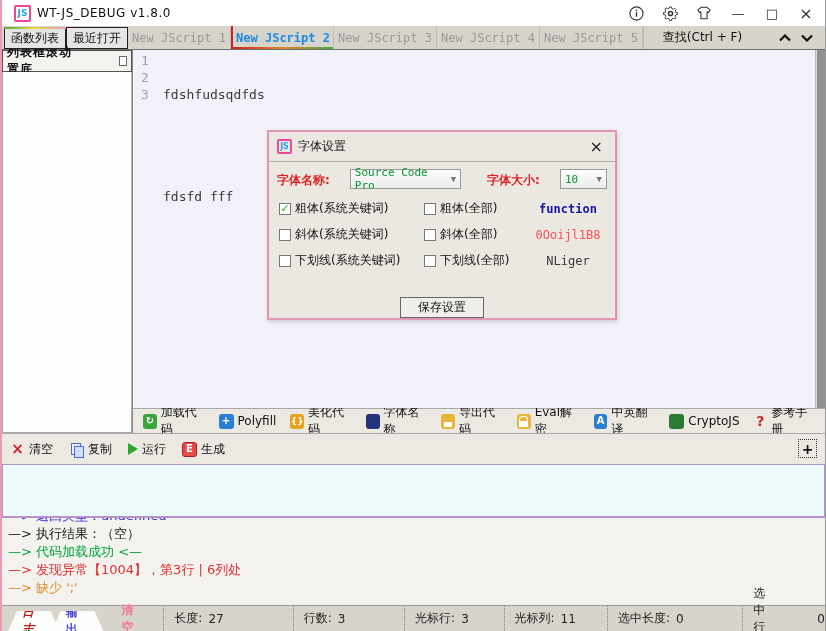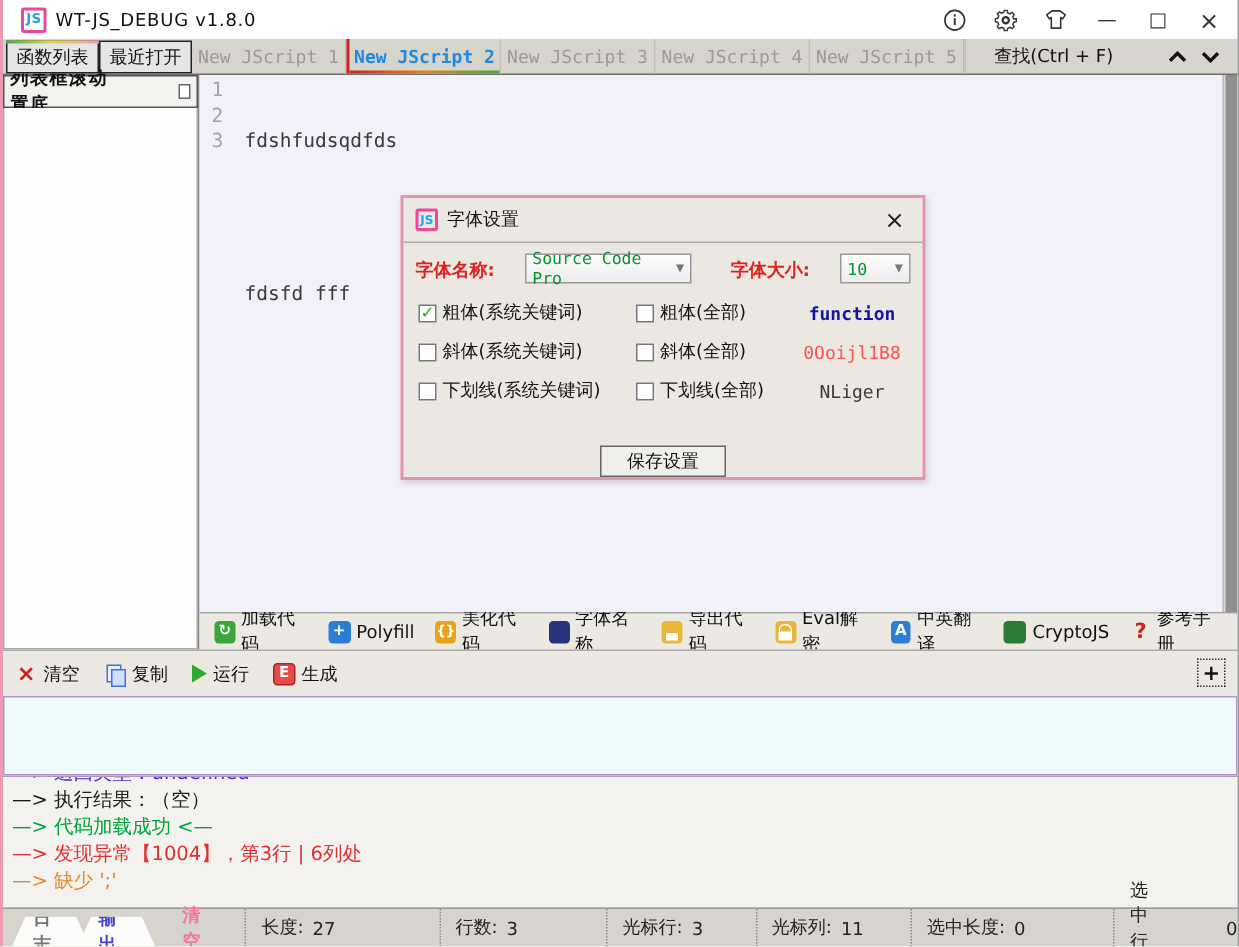--- a/index.html
+++ b/index.html
@@ -102,21 +102,21 @@
   .c-red { color:#e03030; }
   .c-orange { color:#e08a2a; }
 
   
   .statusbar { height:26px; background:#d7d4cc; border-top:1px solid #999; display:flex;
                align-items:stretch; font-size:12px; }
   .st-tabs { display:flex; align-items:flex-end; padding-left:6px; }
   .st-tab { height:20px; display:flex; align-items:center; justify-content:center;
             padding:0 14px; background:#fcfcfa; clip-path:polygon(9px 0, calc(100% - 9px) 0, 100% 100%, 0 100%);
             margin-right:-8px; font-weight:bold; }
-  .st-log { color:#737373; } .st-out { color:#4444cc; }
+  .st-log { color:#b91c1c;font-style:italic; } .st-out { color:#4444cc; }
   .st-clear { display:flex; align-items:center; color:#f07898; padding:0 18px 0 26px; font-weight:bold; }
   .st-field { display:flex; align-items:center; border-left:1px dotted #888; padding-left:10px; }
   .st-field .lab { color:#222; } .st-field .val { margin-left:6px; color:#222; }
   .f-len { width:130px; } .f-lines { width:112px; } .f-crow { width:100px; }
   .f-ccol { width:104px; } .f-sellen { width:136px; } .f-selrows { flex:1;gap:42px; }
 
   
   .dialog { position:absolute; left:265px; top:130px; width:350px; height:190px;
             background:#ebe8e1; border:2px solid #e096b4; box-shadow:1px 2px 4px rgba(0,0,0,.15); }
   .dlg-title { height:30px; display:flex; align-items:center; padding:0 8px;

